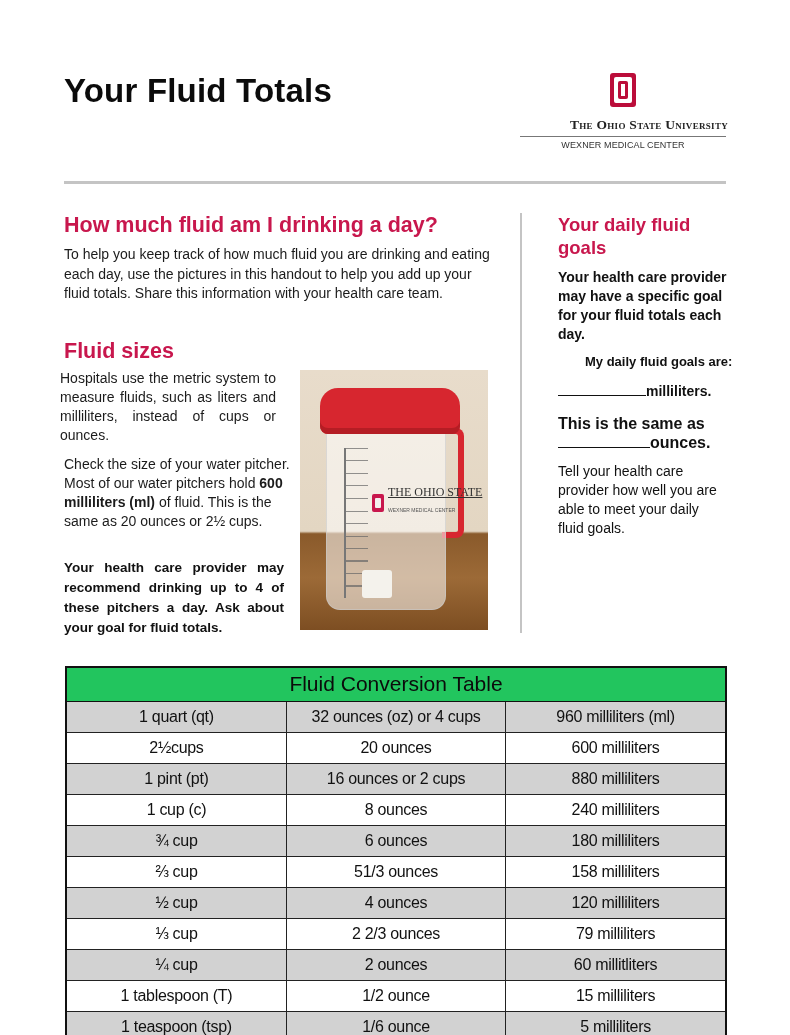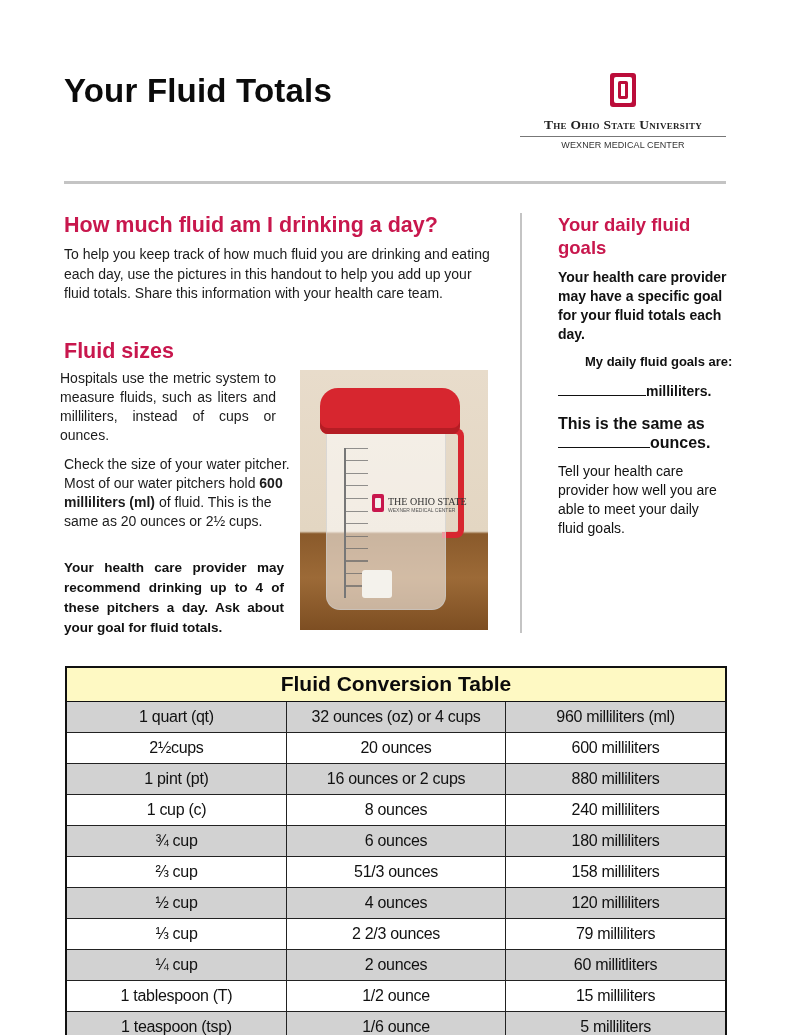--- a/index.html
+++ b/index.html
@@ -7,21 +7,21 @@
     body { position: relative; font-family: "Liberation Sans", sans-serif; color: #111; }
 
     .title { position: absolute; left: 64px; top: 72px; font-size: 33px; font-weight: bold; color: #0b0b0b; letter-spacing: 0.2px; }
 
     
     .logo { position: absolute; left: 518px; top: 73px; width: 210px; height: 80px; }
     .logo .block-o { position: absolute; left: 92px; top: 0; width: 26px; height: 34px; background: #bb0d3a; border-radius: 3px; }
     .logo .block-o::before { content: ""; position: absolute; left: 4px; top: 4px; width: 18px; height: 26px; background: #fff; border-radius: 2px; }
     .logo .block-o::after { content: ""; position: absolute; left: 8px; top: 8px; width: 10px; height: 18px; background: #bb0d3a; border-radius: 2px; box-shadow: inset 0 0 0 0 #fff; }
     .logo .block-o .hole { position: absolute; left: 11px; top: 11px; width: 4px; height: 12px; background: #fff; z-index: 2; }
-    .logo .uni { position: absolute; left: 0; top: 44px; width: 210px; text-align: center; font-family: "Liberation Serif", serif; font-size: 13.5px; font-weight: bold; letter-spacing: 0.3px; color: #222; font-variant: small-caps; }
+    .logo .uni { position: absolute; left: 0; top: 44px; width: 210px; text-align: right; font-family: "Liberation Serif", serif; font-size: 13.5px; font-weight: bold; letter-spacing: 0.3px; color: #222; font-variant: small-caps; }
     .logo .rule { position: absolute; left: 2px; top: 63px; width: 206px; height: 1px; background: #777; }
     .logo .wex { position: absolute; left: 0; top: 67px; width: 210px; text-align: center; font-size: 9px; color: #333; letter-spacing: 0.1px; }
 
     .hr-top { position: absolute; left: 64px; top: 181px; width: 662px; height: 3px; background: #c4c4c4; }
 
     .crimson { color: #c8174d; }
 
     .h-how { position: absolute; left: 64px; top: 213px; font-size: 21.5px; font-weight: bold; }
     .p-intro { position: absolute; left: 64px; top: 245px; width: 430px; font-size: 14px; line-height: 19.5px; color: #1b1b1b; }
 
@@ -33,38 +33,38 @@
 
     
     .photo { position: absolute; left: 300px; top: 370px; width: 188px; height: 260px; background: linear-gradient(180deg, #e8dccb 0%, #e3d6c2 62%, #8a5a2b 63%, #9c6a37 80%, #7d4e22 100%); overflow: hidden; }
     .photo .body { position: absolute; left: 26px; top: 50px; width: 120px; height: 190px; background: rgba(255,255,255,0.55); border-radius: 6px 6px 14px 14px; border: 1px solid rgba(200,200,200,0.6); }
     .photo .lid { position: absolute; left: 20px; top: 18px; width: 140px; height: 46px; background: #d7262f; border-radius: 18px 18px 8px 8px; box-shadow: inset 0 -6px 0 #b51d24; }
     .photo .handle { position: absolute; left: 142px; top: 58px; width: 22px; height: 110px; border: 6px solid #d7262f; border-left: none; border-radius: 0 8px 8px 0; }
     .photo .scale { position: absolute; left: 44px; top: 78px; width: 2px; height: 150px; background: #777; }
     .photo .ticks { position: absolute; left: 46px; top: 78px; width: 22px; height: 150px; background: repeating-linear-gradient(180deg, #666 0 1px, transparent 1px 12.5px); opacity: 0.7; }
     .photo .mini-o { position: absolute; left: 72px; top: 124px; width: 12px; height: 18px; background: #c8174d; border-radius: 2px; }
     .photo .mini-o::after { content: ""; position: absolute; left: 3px; top: 4px; width: 6px; height: 10px; background: #f3eeee; border-radius: 1px; }
-    .photo .mini-text { position: absolute; left: 88px; top: 126px; font-family: "Liberation Serif", serif; font-size: 10px; color: #333; white-space: nowrap; }
+    .photo .mini-text { position: absolute; left: 88px; top: 115px; font-family: "Liberation Serif", serif; font-size: 12px; color: #333; white-space: nowrap; text-decoration: underline; }
     .photo .mini-text2 { position: absolute; left: 88px; top: 137px; font-size: 5px; color: #555; white-space: nowrap; }
     .photo .cup { position: absolute; left: 62px; top: 200px; width: 30px; height: 28px; background: #f4f2ec; border-radius: 3px; }
 
     .vsep { position: absolute; left: 520px; top: 213px; width: 2px; height: 420px; background: #c4c4c4; }
 
     .h-goals { position: absolute; left: 558px; top: 213px; width: 170px; font-size: 18.5px; font-weight: bold; line-height: 23px; }
     .p-prov { position: absolute; left: 558px; top: 268px; width: 170px; font-size: 14px; line-height: 19px; font-weight: bold; color: #111; }
     .p-my { position: absolute; left: 561px; top: 354px; font-size: 13px; font-weight: bold; color: #111; padding-left: 24px; }
     .p-ml { position: absolute; left: 558px; top: 383px; font-size: 14px; font-weight: bold; color: #111; }
     .p-same { position: absolute; left: 558px; top: 414px; width: 170px; font-size: 16px; line-height: 19px; font-weight: bold; color: #111; }
     .p-tell { position: absolute; left: 558px; top: 462px; width: 170px; font-size: 14px; line-height: 19px; font-weight: normal; color: #111; }
     .blank { display: inline-block; border-bottom: 1.5px solid #111; vertical-align: baseline; height: 1px; }
 
     
     .ctable { position: absolute; left: 65px; top: 666px; width: 662px; border-collapse: collapse; }
     .ctable caption, .ctable .cap { }
-    .ctable th.cap { height: 34px; border: 2px solid #111; border-bottom: 1.5px solid #111; font-size: 21px; font-weight: bold; text-align: center; background: #fef9c3; color: #0b0b0b; }
+    .ctable th.cap { height: 34px; border: 2px solid #111; border-bottom: 1.5px solid #111; font-size: 21px; font-weight: normal; text-align: center; background: #22c55e; color: #0b0b0b; }
     .ctable td { border: 1px solid #222; height: 24.6px; font-size: 16px; text-align: center; color: #111; padding: 4px; line-height: 22px; font-family: "Liberation Sans", sans-serif; transform-origin: center; letter-spacing: -0.3px; }
     .ctable tr.shade td { background: #d2d2d2; }
     .ctable td.c1 { width: 221px; }
     .ctable td.c2 { width: 220px; }
     .ctable td.c3 { width: 221px; }
     .ctable tr.edge td:first-child { border-left: 2px solid #111; }
     .ctable tr.edge td:last-child { border-right: 2px solid #111; }
     .ctable tr.last td { border-bottom: 2px solid #111; }
   </style>
 </head>

